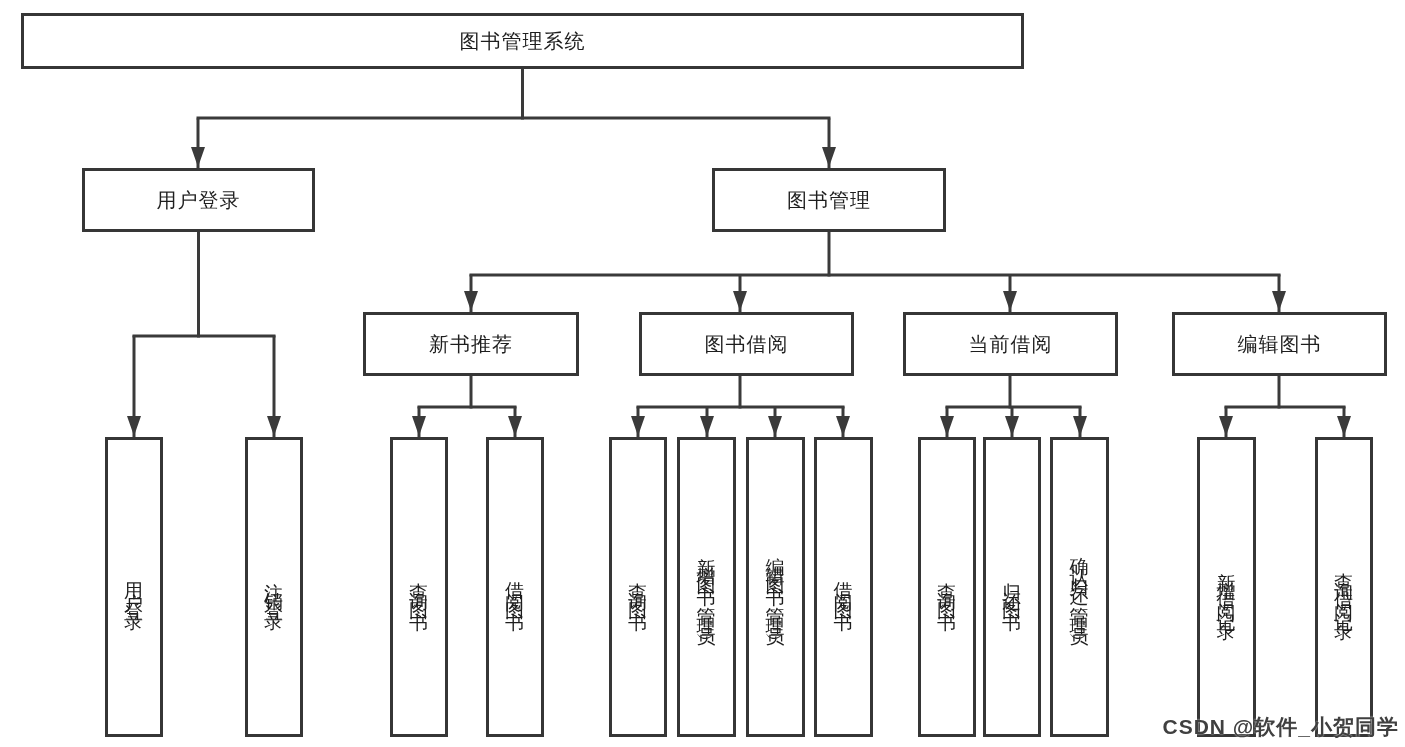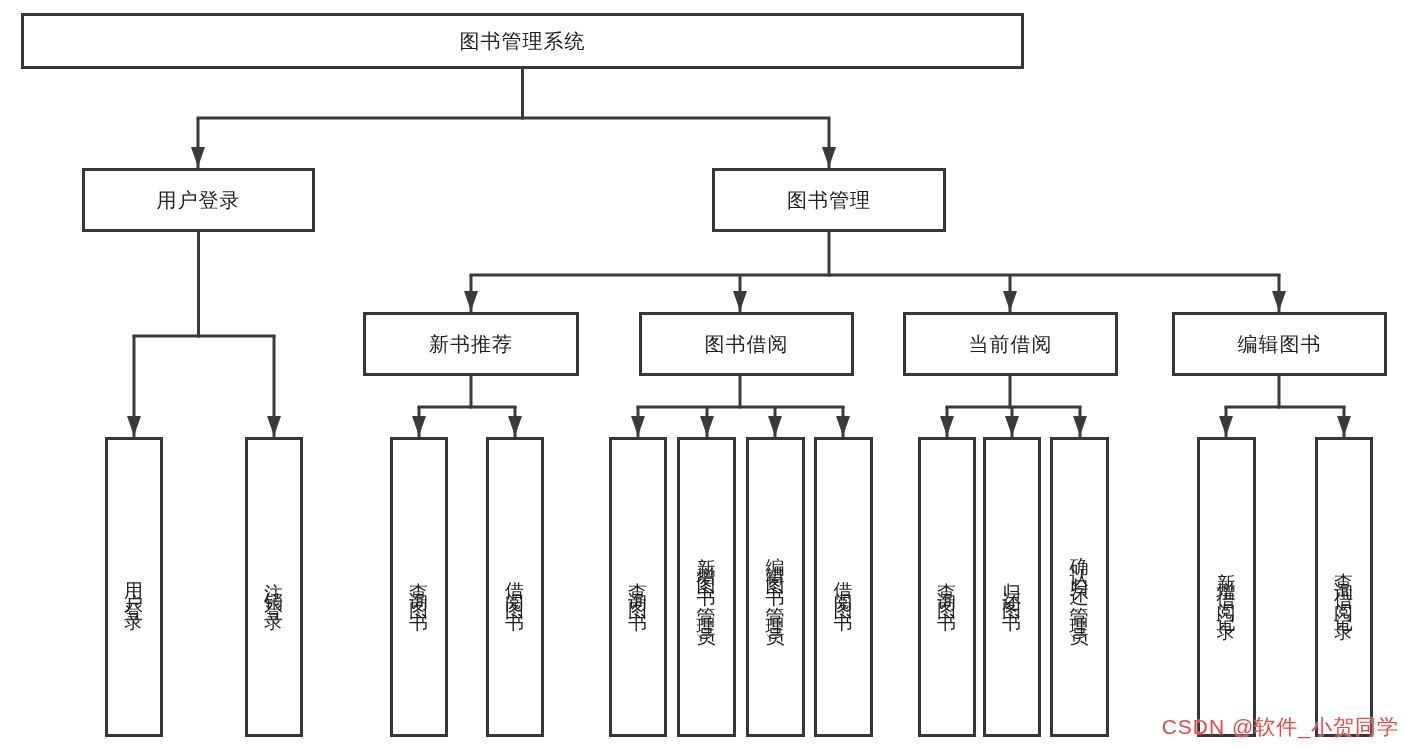--- a/index.html
+++ b/index.html
@@ -45,24 +45,25 @@
     text-orientation: mixed;
     letter-spacing: 10px;
     line-height: 1;
     white-space: nowrap;
   }
   .watermark {
     position: absolute;
     right: 6px;
     bottom: 6px;
     font-size: 21px;
-    color: #ef4444;
+    color: #404040;
     letter-spacing: 1px;
     text-shadow: 0 0 2px #ffffff;
     white-space: nowrap;
+    font-weight: bold;
   }
 </style>
 </head>
 <body>
 
 <div id="canvas">
 
   <svg id="connectors" width="1405" height="747" viewBox="0 0 1405 747" xmlns="http://www.w3.org/2000/svg">
     <defs>
       <marker id="arrow" viewBox="0 0 22 16" refX="21" refY="8" markerWidth="22" markerHeight="16" markerUnits="userSpaceOnUse" orient="auto">

